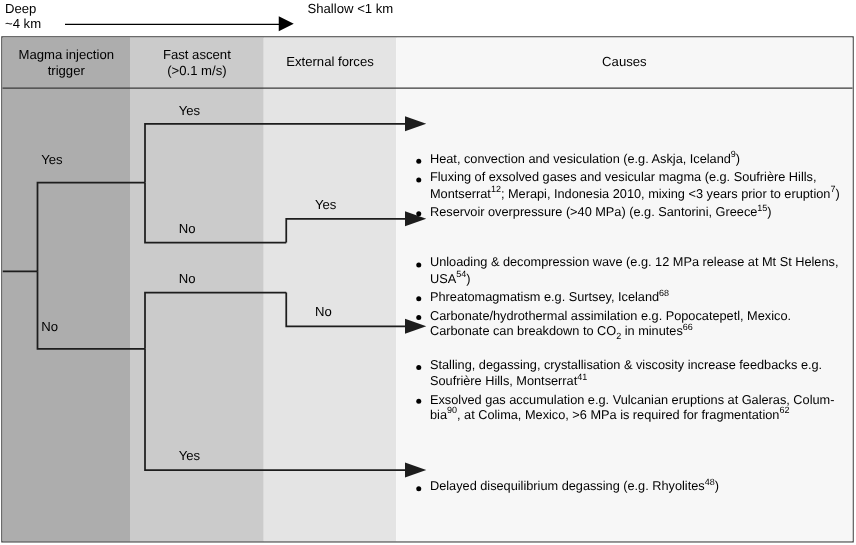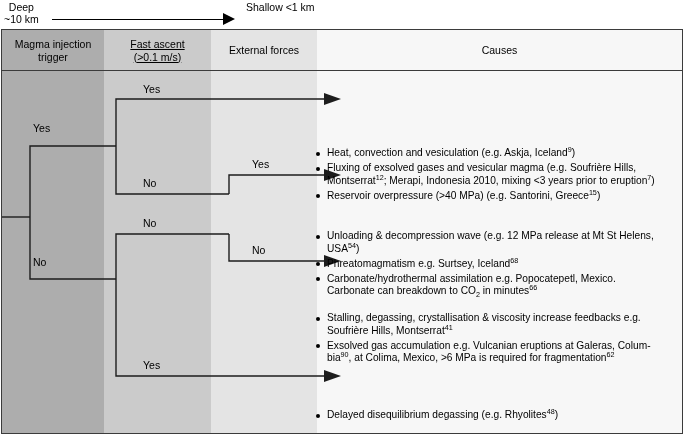--- a/index.html
+++ b/index.html
@@ -6,21 +6,21 @@
   body{
     width:685px;height:436px;
     background:#ffffff;
     font-family:"Liberation Sans", sans-serif;
     color:#000;
     overflow:hidden;
     position:relative;
   }
 
   
-  .depth-axis{position:absolute;left:0;top:0;width:685px;height:14px;text-align:center;}
+  .depth-axis{position:absolute;left:0;top:0;width:685px;height:14px;}
   .depth-label{position:absolute;font-size:10.5px;line-height:12px;white-space:nowrap;}
   .depth-deep{left:4px;top:1px;}
   .depth-deep .l2{display:block;}
   .depth-shallow{left:246px;top:1px;}
   .axis-line{position:absolute;left:52px;top:19px;width:175px;height:0;border-top:1.6px solid #000;}
   .axis-arrow{position:absolute;left:223px;top:13px;width:0;height:0;
     border-top:6px solid transparent;border-bottom:6px solid transparent;border-left:12px solid #000;}
 
   
   .frame{position:absolute;left:1px;top:29px;width:682px;height:405px;
@@ -32,56 +32,56 @@
   .band-2{left:102px;width:107px;background:#cbcbcb;}
   .band-3{left:209px;width:106px;background:#e4e4e4;}
   .band-4{left:315px;right:0;background:#f7f7f7;}
 
   
   .header-row{position:absolute;left:0;top:0;right:0;height:41px;
     border-bottom:1px solid #3b3b3b;box-sizing:border-box;}
   .hcell{position:absolute;top:0;height:41px;display:flex;align-items:center;
     justify-content:center;text-align:center;font-size:10.5px;line-height:13px;}
   .hcell.h1{left:0;width:102px;border-radius:14px;}
-  .hcell.h2{left:102px;width:107px;text-decoration:underline;}
+  .hcell.h2{left:102px;width:107px;}
   .hcell.h3{left:209px;width:106px;}
   .hcell.h4{left:315px;right:0;text-align:center;}
   .hcell span{display:block;}
 
   
   .body-area{position:absolute;left:0;top:41px;right:0;bottom:0;}
 
   
   .tree{position:absolute;left:0;top:0;width:682px;height:363px;}
 
   
   .blabel{position:absolute;font-size:10.5px;line-height:12px;white-space:nowrap;}
 
   
-  .cgroup{position:absolute;left:312px;width:352px;margin-top:25px;}
+  .cgroup{position:absolute;left:329px;width:352px;}
   .bullet-item{position:relative;padding-left:13px;font-size:10.2px;line-height:12.6px;
     margin-bottom:2.5px;text-align:left;}
   .bullet-item:last-child{margin-bottom:0;}
   .bullet-item::before{content:"";position:absolute;left:2px;top:4.6px;
     width:4px;height:4px;border-radius:50%;background:#000;}
   sup{font-size:7.2px;line-height:0;vertical-align:super;}
   sub{font-size:7.2px;line-height:0;vertical-align:sub;}
 
   .g1{top:51px;}
   .g2{top:134px;}
   .g3{top:216px;}
   .g4{top:313px;}
 </style>
 </head>
 <body>
 
 <div class="depth-axis">
   <div class="depth-label depth-deep">
     <span>Deep</span>
-    <span class="l2">~10 km</span>
+    <span class="l2">~4 km</span>
   </div>
   <div class="axis-line"></div>
   <div class="axis-arrow"></div>
   <div class="depth-label depth-shallow">
     <span>Shallow</span>
     <span class="l2">&lt;1 km</span>
   </div>
 </div>
 
 <div class="frame">

